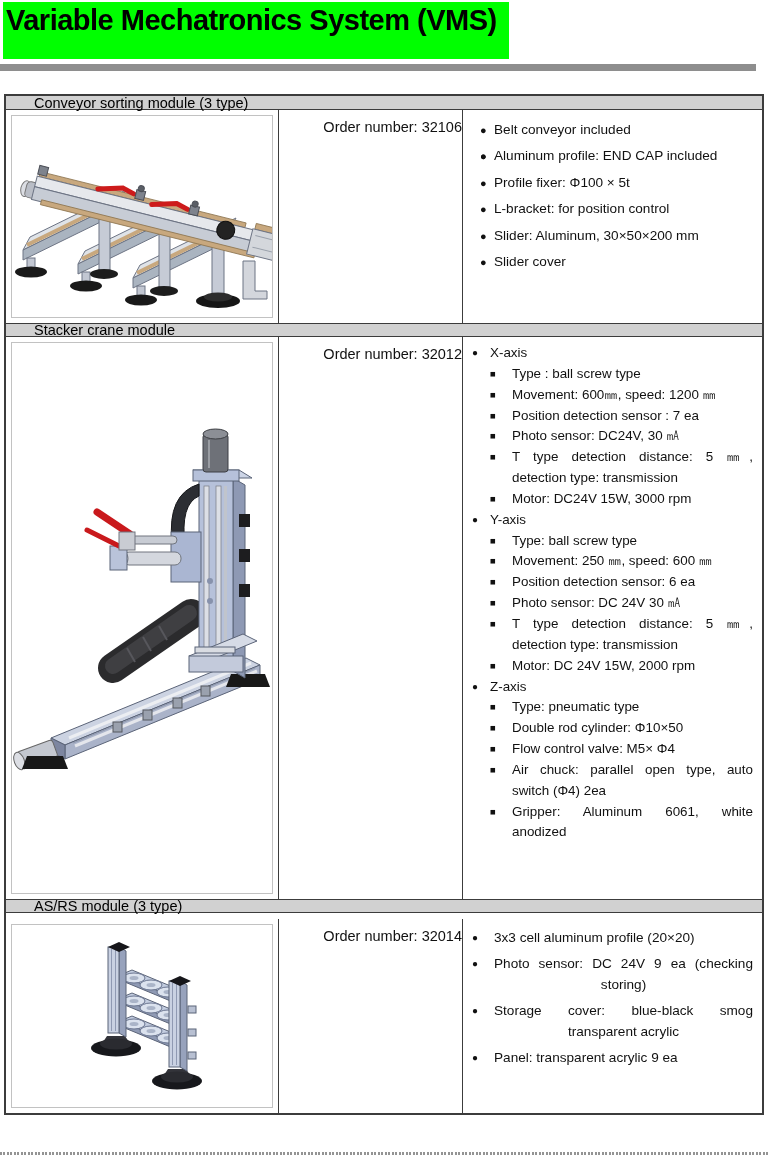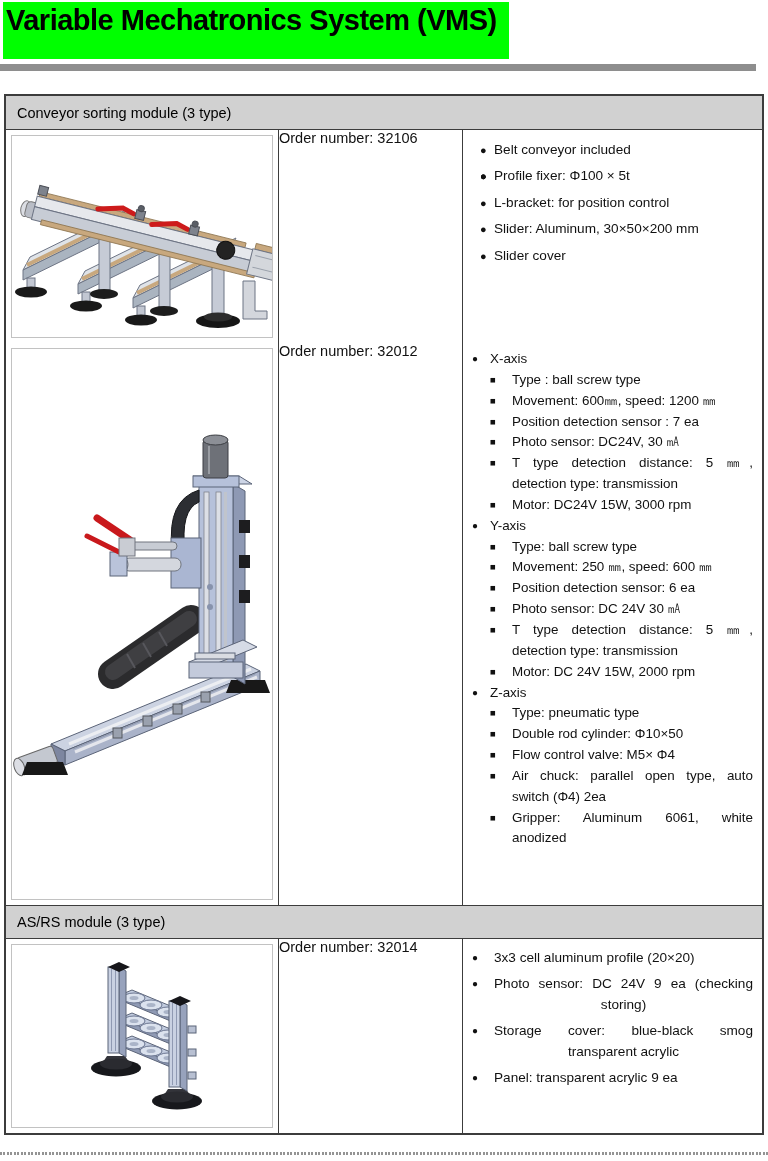--- a/index.html
+++ b/index.html
@@ -20,34 +20,34 @@
   .title-bar {
     margin:5px 0 0 0; width:756px; height:7px; background:var(--divider,#8e8e8e);
   }
 
   
   .table {
     position:absolute; left:4px; top:92px; width:760px;
     border:2px solid var(--border,#3c3c3c); background:#fff;
   }
   .sec-header {
-    height:34px; background:var(--header_bg,#d1d1d1);
+    height:14px; background:var(--header_bg,#d1d1d1);
     border-top:1px solid var(--border,#3c3c3c);
     border-bottom:1px solid var(--border,#3c3c3c);
-    display:flex; align-items:center; padding-left:11px;
+    display:flex; align-items:center; padding-left:28px;
     font-size:14.5px; color:#000;
   }
   .section:first-child .sec-header { border-top:none; }
   .sec-body { display:flex; }
   .cell { position:relative; }
   .img-cell { width:272px; flex:0 0 272px; display:flex; align-items:center; justify-content:center; }
   .img-frame { position:absolute; inset:5px; border:1px solid #c2c2c2; pointer-events:none; }
   .order-cell {
     width:184px; flex:0 0 184px; border-left:1px solid var(--border,#3c3c3c);
-    text-align:left; padding-top:0; font-size:14.5px;
+    text-align:right; padding-top:9px; font-size:14.5px;
   }
   .specs-cell { flex:1; border-left:1px solid var(--border,#3c3c3c); padding:0 9px 0 0; }
 
   .specs { list-style:none; margin:0; }
   .spec-item { position:relative; }
   .bullet { position:absolute; top:0; }
   .l1 { padding-left:27px; }
   .l1 .bullet { left:9px; font-size:10px; }
   .l2 { padding-left:49px; }
   .l2 .bullet { left:27px; font-size:9.5px; }
@@ -58,21 +58,21 @@
   .sec-conveyor .sec-body { height:213px; }
   .sec-conveyor .specs { padding-top:7px; }
   .sec-conveyor .spec-item { line-height:26.4px; font-size:13.6px; }
   .sec-conveyor .l1 { padding-left:31px; }
   .sec-conveyor .l1 .bullet { left:17px; font-size:11px; }
 
   .sec-stacker .sec-body { height:562px; }
   .sec-stacker .specs { padding-top:6px; }
   .sec-stacker .spec-item { line-height:20.85px; font-size:13.4px; }
 
-  .sec-asrs .sec-body { height:194px; }
+  .sec-asrs .sec-body { height:194px;margin-top:6px; }
   .sec-asrs .specs { padding-top:8px; }
   .sec-asrs .spec-item { line-height:21px; font-size:13.6px; margin-bottom:5px; }
   .sec-asrs .l1 { padding-left:31px; }
   .sec-asrs .line.cont { text-align-last:center; }
 
   
   .dotted {
     position:absolute; left:0; top:1150px; width:768px; height:3px;
     background:repeating-linear-gradient(90deg,#949494 0 2px, transparent 2px 3.5px);
   }
@@ -174,20 +174,21 @@
         <ul class="specs">
               <li class="spec-item l1">
                 <span class="bullet">●</span>
                 <div class="line first">Belt conveyor included</div>
               </li>
               <li class="spec-item l1">
                 <span class="bullet">●</span>
               </li>
               <li class="spec-item l1">
                 <span class="bullet">●</span>
+                <div class="line first">Aluminum profile: END CAP included</div>
               </li>
               <li class="spec-item l1">
                 <span class="bullet">●</span>
                 <div class="line first">Profile fixer: Φ100 × 5t</div>
               </li>
               <li class="spec-item l1">
                 <span class="bullet">●</span>
                 <div class="line first">L-bracket: for position control</div>
               </li>
               <li class="spec-item l1">
@@ -197,20 +198,23 @@
               <li class="spec-item l1">
                 <span class="bullet">●</span>
                 <div class="line first">Slider cover</div>
               </li>
             </ul>
       </div>
     </div>
   </section>
 
   <section class="section sec-stacker">
+    <div class="sec-header">
+      <span class="sec-header-label">Stacker crane module</span>
+    </div>
     <div class="sec-body">
       <div class="cell img-cell">
             <span class="img-frame"></span>
   <svg width="262" height="505" viewBox="0 0 262 505">
 
     <g stroke="#5b6478" stroke-width="1">
       <polygon points="40,372 235,292 249,299 54,379" fill="#ccd3e2"></polygon>
       <polygon points="54,379 249,299 249,313 54,393" fill="#aab3c9"></polygon>
       <polygon points="40,372 54,379 54,393 40,386" fill="#7d86a0"></polygon>
       <line x1="58" y1="372" x2="240" y2="297" stroke="#eceef2" stroke-width="3"></line>

